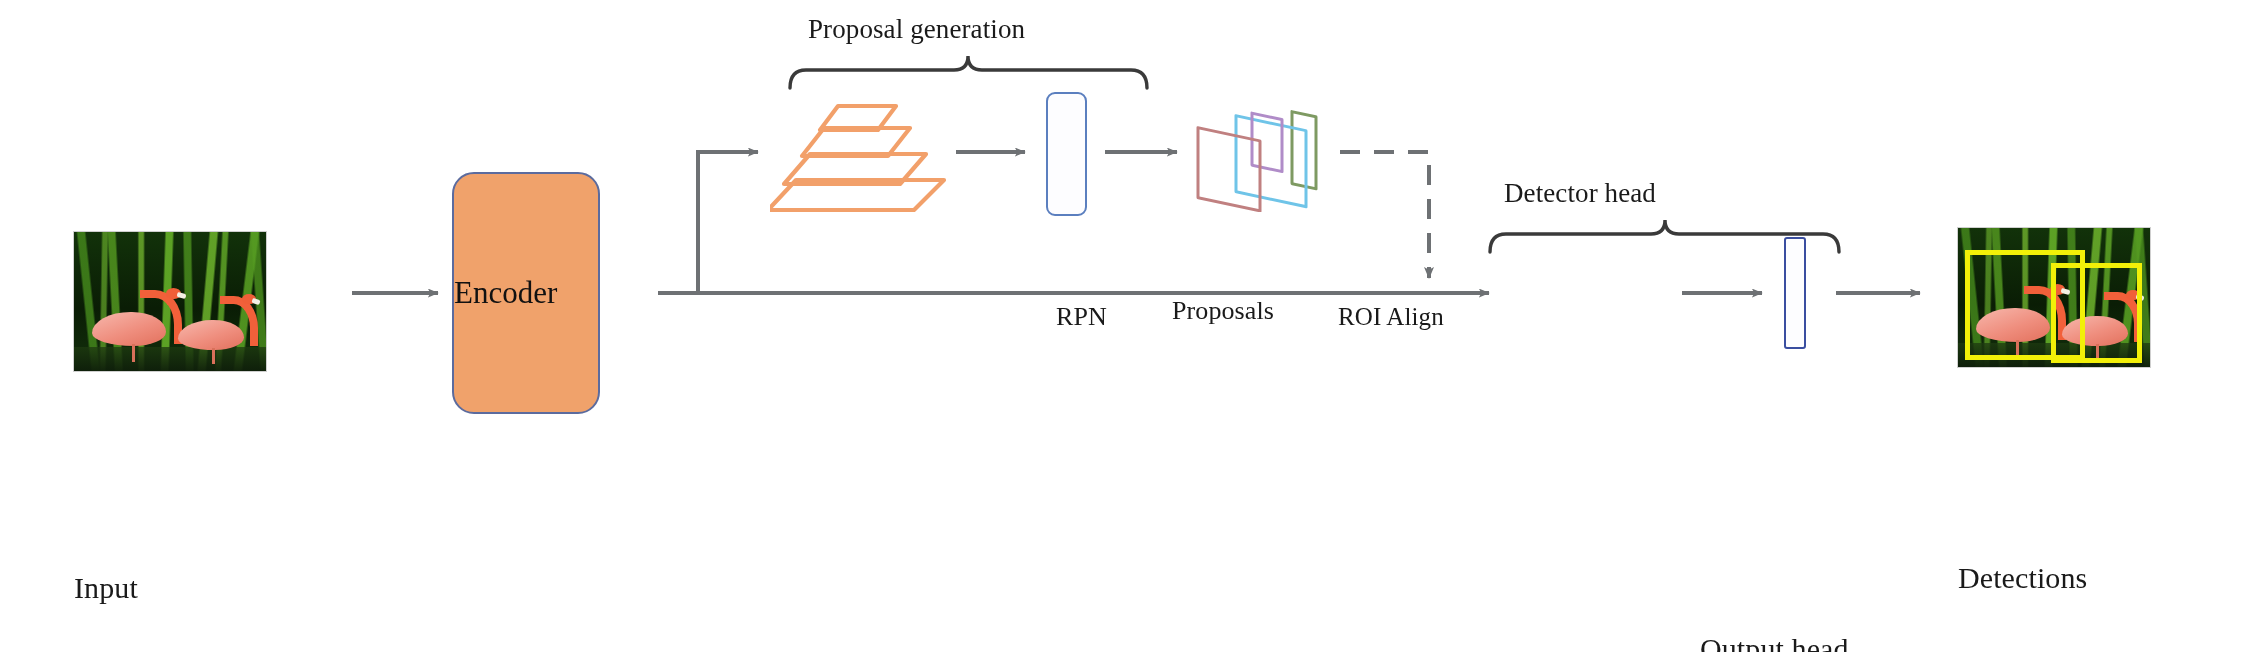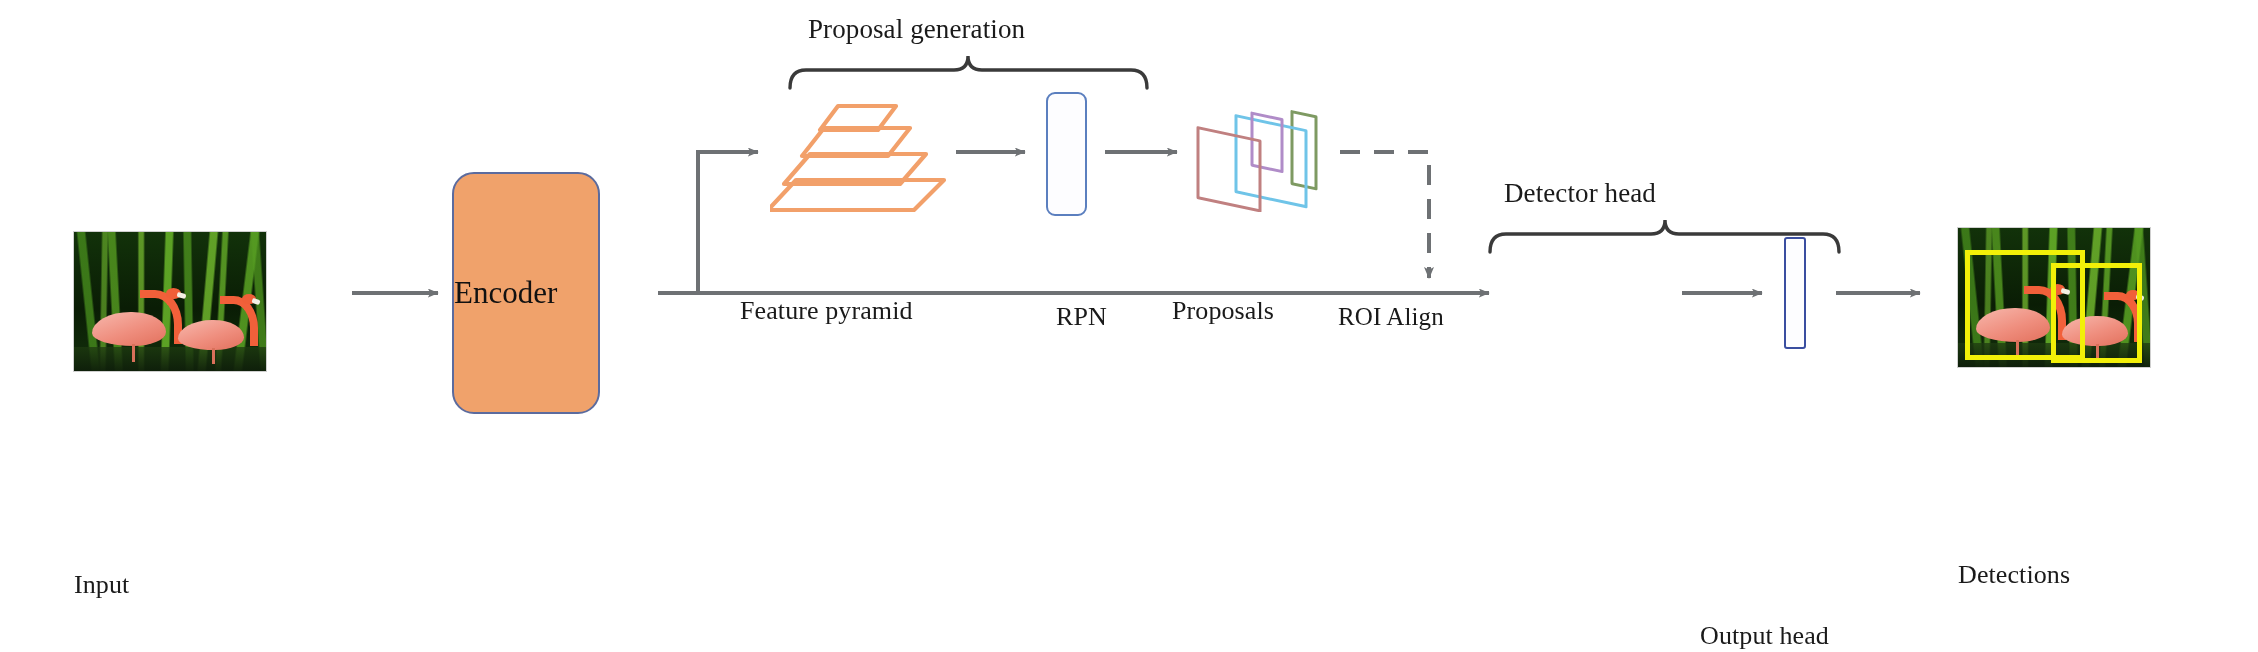--- a/index.html
+++ b/index.html
@@ -26,21 +26,21 @@
     font-family: "Liberation Serif", "DejaVu Serif", serif;
     color: #1a1a1a;
     white-space: pre;
     text-align: left;
     line-height: 1.18;
     letter-spacing: 0.1px;
   }
   .lbl-group   { font-size: 27px; }
   .lbl-node    { font-size: 26px; }
   .lbl-roi     { font-size: 25px; }
-  .lbl-io      { font-size: 26px; }
+  .lbl-io      { font-size: 30px; }
 
   
   .proc-box {
     position: absolute;
     background: #F0A26B;
     border: 2.5px solid #5B6B9E;
     border-radius: 22px;
     box-sizing: border-box;
     display: flex;
     align-items: center;
@@ -215,21 +215,20 @@
   <div class="pyramid" style="left:770px; top:100px; width:190px; height:112px;">
     <svg width="190" height="112" viewBox="0 0 190 112" xmlns="http://www.w3.org/2000/svg">
       <g fill="none" stroke="#F2A06A" stroke-width="4.2" stroke-linejoin="round">
         <path d="M 68 6 L 126 6 L 108 30 L 50 30 Z"></path>
         <path d="M 54 28 L 140 28 L 118 56 L 32 56 Z"></path>
         <path d="M 40 54 L 156 54 L 130 84 L 14 84 Z"></path>
         <path d="M 26 80 L 174 80 L 144 110 L -2 110 Z"></path>
       </g>
     </svg>
   </div>
-  <div class="label lbl-node" style="left:740px; top:296px; width:250px;">Feature pyramid</div>
 
   <div class="slab" style="left:1046px; top:92px; width:41px; height:124px;"></div>
   <div class="label lbl-node" style="left:1056px; top:296px; width:102px;margin-top:6px;">RPN</div>
 
   <div class="pyramid" style="left:1190px; top:86px; width:146px; height:126px;">
     <svg width="146" height="126" viewBox="0 0 146 126" xmlns="http://www.w3.org/2000/svg">
       <g fill="none" stroke-width="3" stroke-linejoin="round">
         <path stroke="#7E9A62" d="M 102 4 L 126 4 L 126 76 L 102 76 Z" transform="skewY(12)"></path>
         <path stroke="#6FC4E8" d="M 46 20 L 116 20 L 116 96 L 46 96 Z" transform="skewY(12)"></path>
         <path stroke="#B08CC8" d="M 62 14 L 92 14 L 92 66 L 62 66 Z" transform="skewY(12)"></path>

